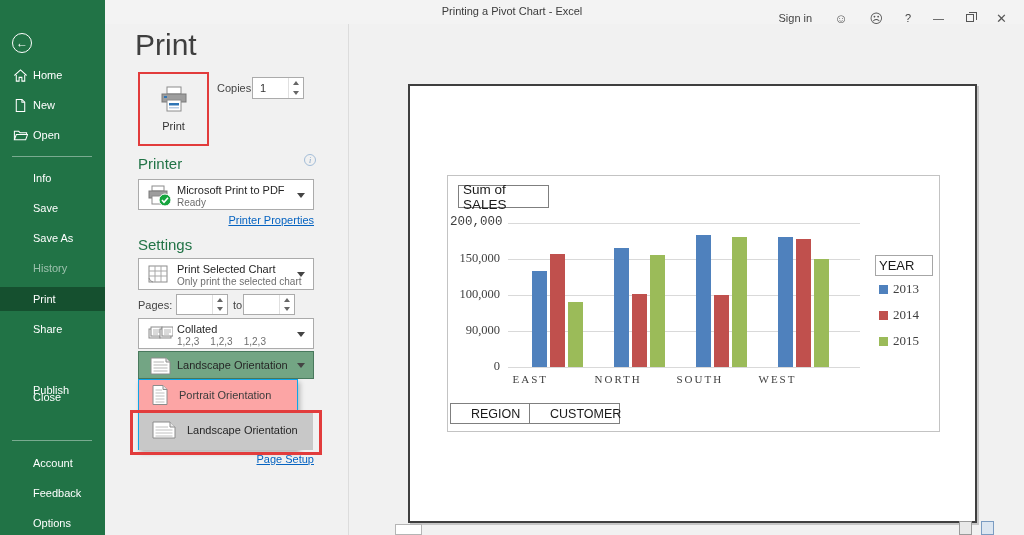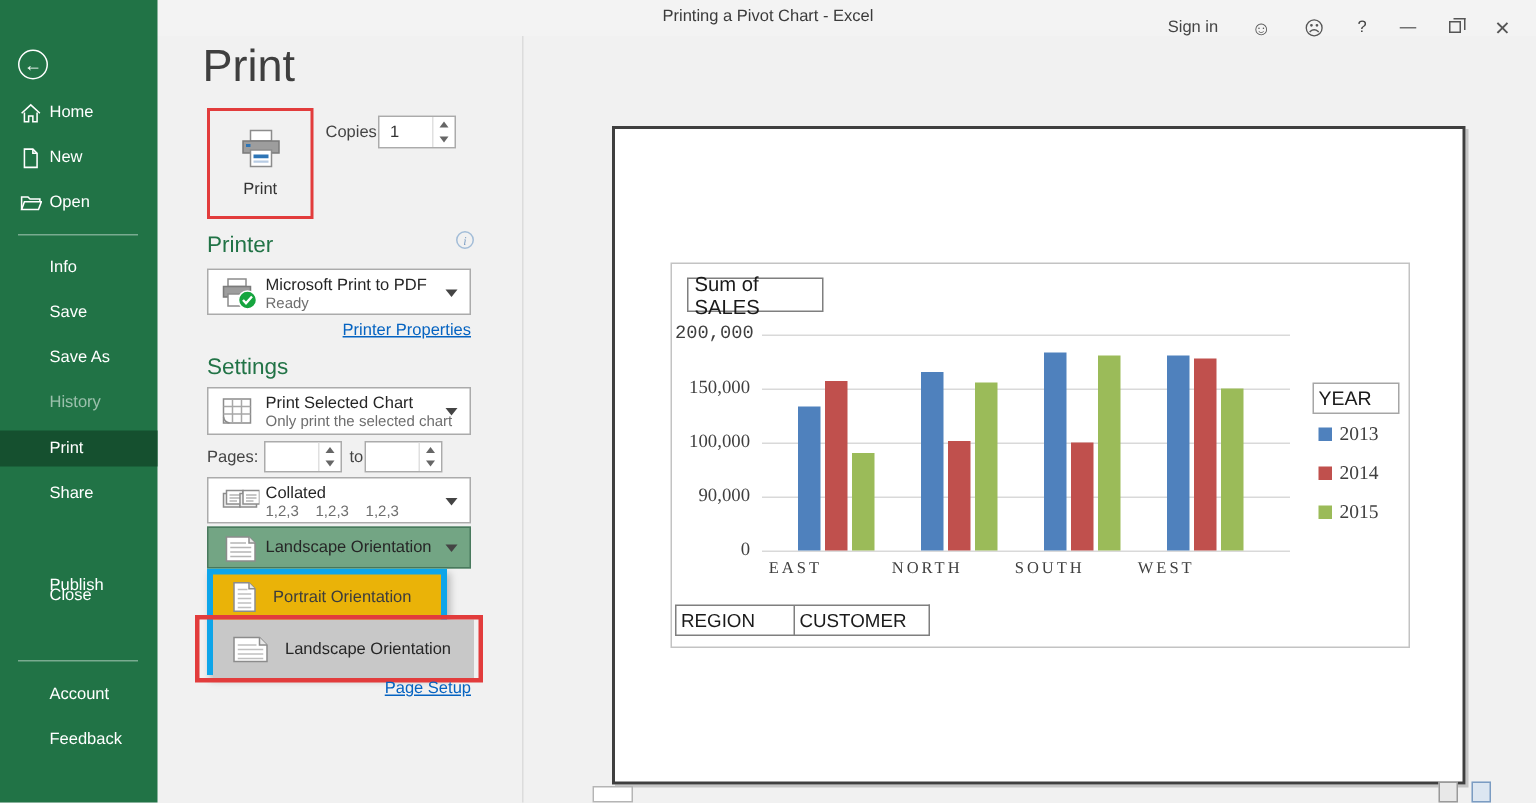--- a/index.html
+++ b/index.html
@@ -55,40 +55,40 @@
   .what-dd { left:138px; top:258px; width:176px; height:32px; }
   .pages-label { left:138px; top:299px; font-size:11px; color:#444; }
   .pages-spin1 { left:176px; top:294px; width:52px; height:21px; }
   .pages-to { left:233px; top:299px; font-size:11px; color:#444; }
   .pages-spin2 { left:243px; top:294px; width:52px; height:21px; }
   .collate-dd { left:138px; top:318px; width:176px; height:31px; }
   .orient-dd { left:138px; top:351px; width:176px; height:28px; background:#73a584; border:1px solid #49795d; }
   .orient-dd .dd-main { top:7px; }
   .orient-dd .ic { position:absolute; left:10px; top:4px; }
   .dd-icon { position:absolute; left:8px; top:4px; }
-  .dd-menu { left:138px; top:379px; width:160px; height:71px; background:#eab308; border:4px solid #0ea5e9; box-shadow:2px 3px 5px rgba(0,0,0,0.25); }
+  .dd-menu { left:138px; top:379px; width:160px; height:71px; background:#fca5a5; border:1px solid #0ea5e9; box-shadow:2px 3px 5px rgba(0,0,0,0.25); }
   .dd-menu-item { position:absolute; left:0; width:174px; display:flex; align-items:center; font-size:11px; color:#3c3c3c; }
   .mi-portrait { top:0; height:30px; }
   .mi-landscape { top:30px; height:40px; background:#c8c8c8; color:#262626; }
   .dd-menu-item .ic { margin:0 10px 0 12px; }
   .redbox-orient { left:130px; top:410px; width:192px; height:45px; border-width:3px; }
   .page-setup { left:188px; top:453px; width:126px; text-align:right; }
 
   
   .page { left:408px; top:84px; width:569px; height:439px; background:#fff; border:2px solid #3f3f3f; box-shadow:2px 2px 0 rgba(0,0,0,0.18); }
   .chart-frame { position:absolute; left:37px; top:89px; width:493px; height:257px; border:1px solid #c3c3c3; background:#fff; }
   .chart-title-box { position:absolute; left:10px; top:9px; width:91px; height:23px; border:1px solid #7f7f7f; display:flex; align-items:center; padding-left:4px; font-size:13.5px; color:#1a1a1a; }
   .gridline { position:absolute; height:1px; background:#d9d9d9; }
   .y-tick { position:absolute; width:50px; text-align:right; font-family:"Liberation Serif",serif; font-size:12.5px; color:#3f3f3f; }
   .bar { position:absolute; }
   .x-cat { position:absolute; width:90px; text-align:left; font-family:"Liberation Serif",serif; font-size:11px; letter-spacing:2px; color:#3f3f3f; }
   .legend-title-box { position:absolute; left:427px; top:79px; width:58px; height:21px; border:1px solid #a6a6a6; display:flex; align-items:center; padding-left:3px; font-size:13px; color:#1a1a1a; }
   .legend-item { position:absolute; left:431px; height:14px; display:flex; align-items:center; gap:5px; font-family:"Liberation Serif",serif; font-size:13px; color:#3f3f3f; }
   .legend-swatch { width:9px; height:9px; display:inline-block; }
-  .field-btn { position:absolute; top:227px; height:21px; border:1px solid #7f7f7f; background:#fff; display:flex; align-items:center; padding-left:3px; font-size:12.5px; color:#1a1a1a; }
+  .field-btn { position:absolute; top:227px; height:21px; border:1px solid #7f7f7f; background:#fff; display:flex; align-items:center; padding-left:20px; font-size:12.5px; color:#1a1a1a; }
   .fb-region { left:2px; width:80px; }
   .fb-customer { left:82px; width:90px; border-left:none; }
 
   
   .pagenav-box { left:395px; top:524px; width:27px; height:11px; background:#fff; border:1px solid #b5b5b5; }
   .br-icon1 { left:959px; top:521px; width:13px; height:14px; border:1px solid #9a9a9a; background:#e8e8e8; }
   .br-icon2 { left:981px; top:521px; width:13px; height:14px; border:1px solid #7b9cc2; background:#dce6f1; }
 </style>
 </head>
 <body>
@@ -160,20 +160,23 @@
       <span class="lbl">Close</span>
     </div>
 
   <div class="abs side-div" style="top:440px"></div>
 
   <div class="abs side-item" style="top:451px">
       <span class="lbl">Account</span>
     </div>
   <div class="abs side-item" style="top:481px">
       <span class="lbl">Feedback</span>
+    </div>
+  <div class="abs side-item" style="top:511px">
+      <span class="lbl">Options</span>
     </div>
 </div>
 
 <div class="abs print-heading">Print</div>
 
 <div class="abs red-box redbox-print"></div>
 <div class="abs print-big-btn">
   <svg width="30" height="28" viewBox="0 0 30 28">
     <rect x="8" y="1" width="14" height="7" fill="#fff" stroke="#8c8c8c"></rect>
     <rect x="3" y="8" width="24" height="8" fill="#9d9d9d" stroke="#7a7a7a"></rect>

